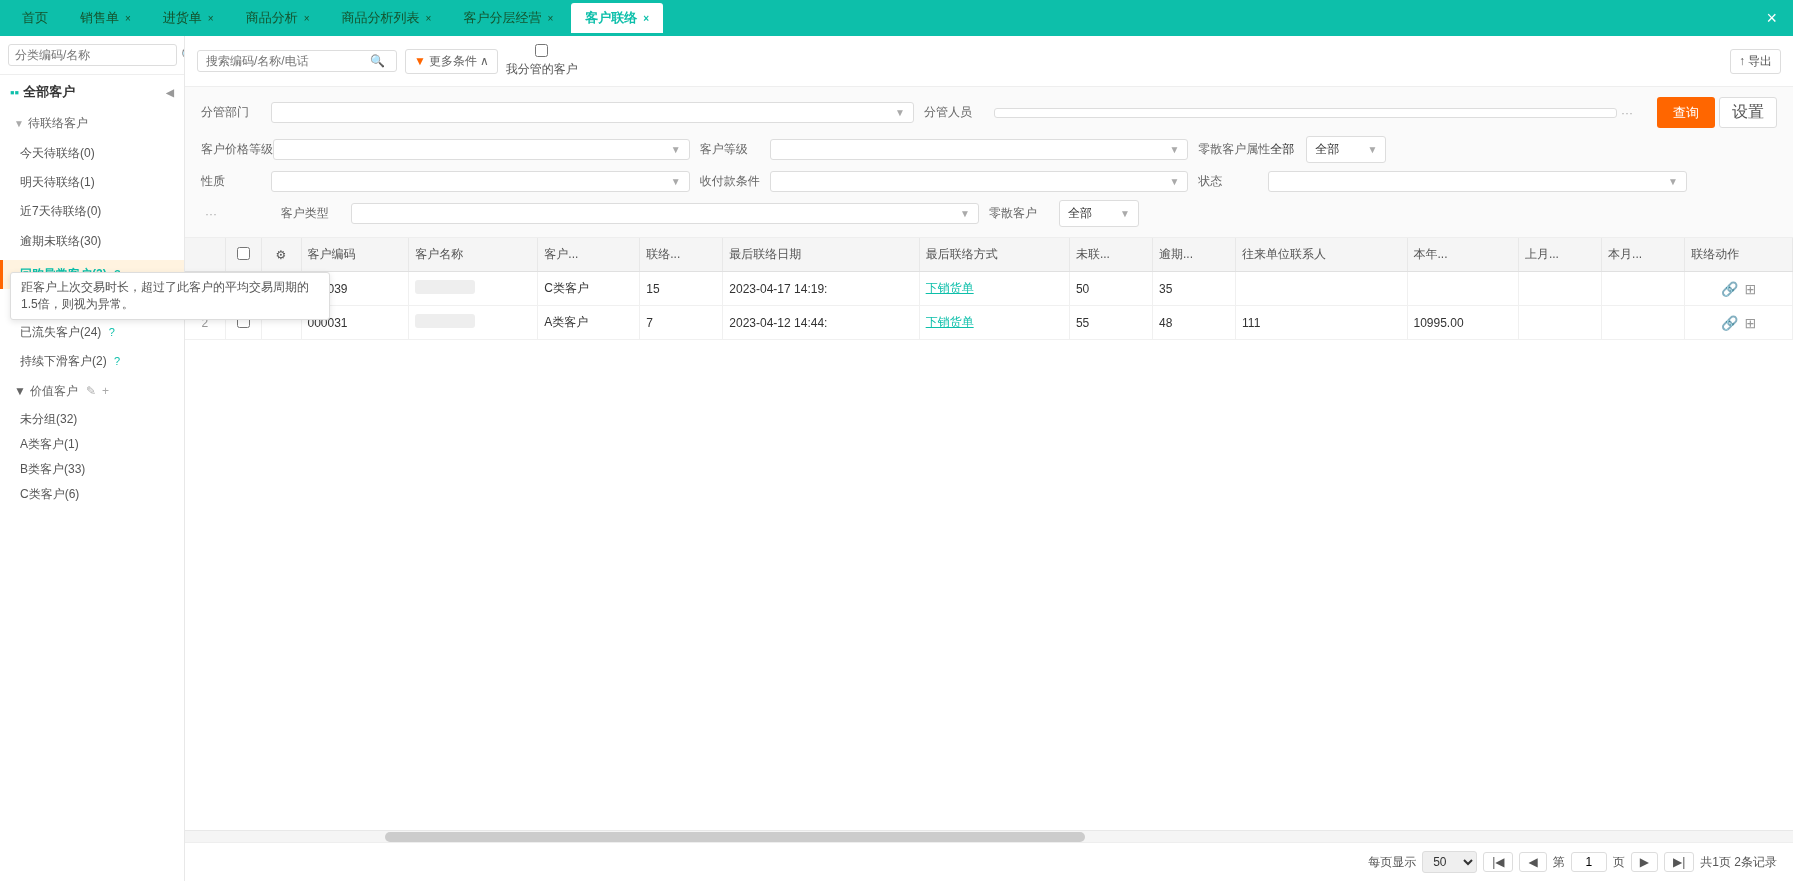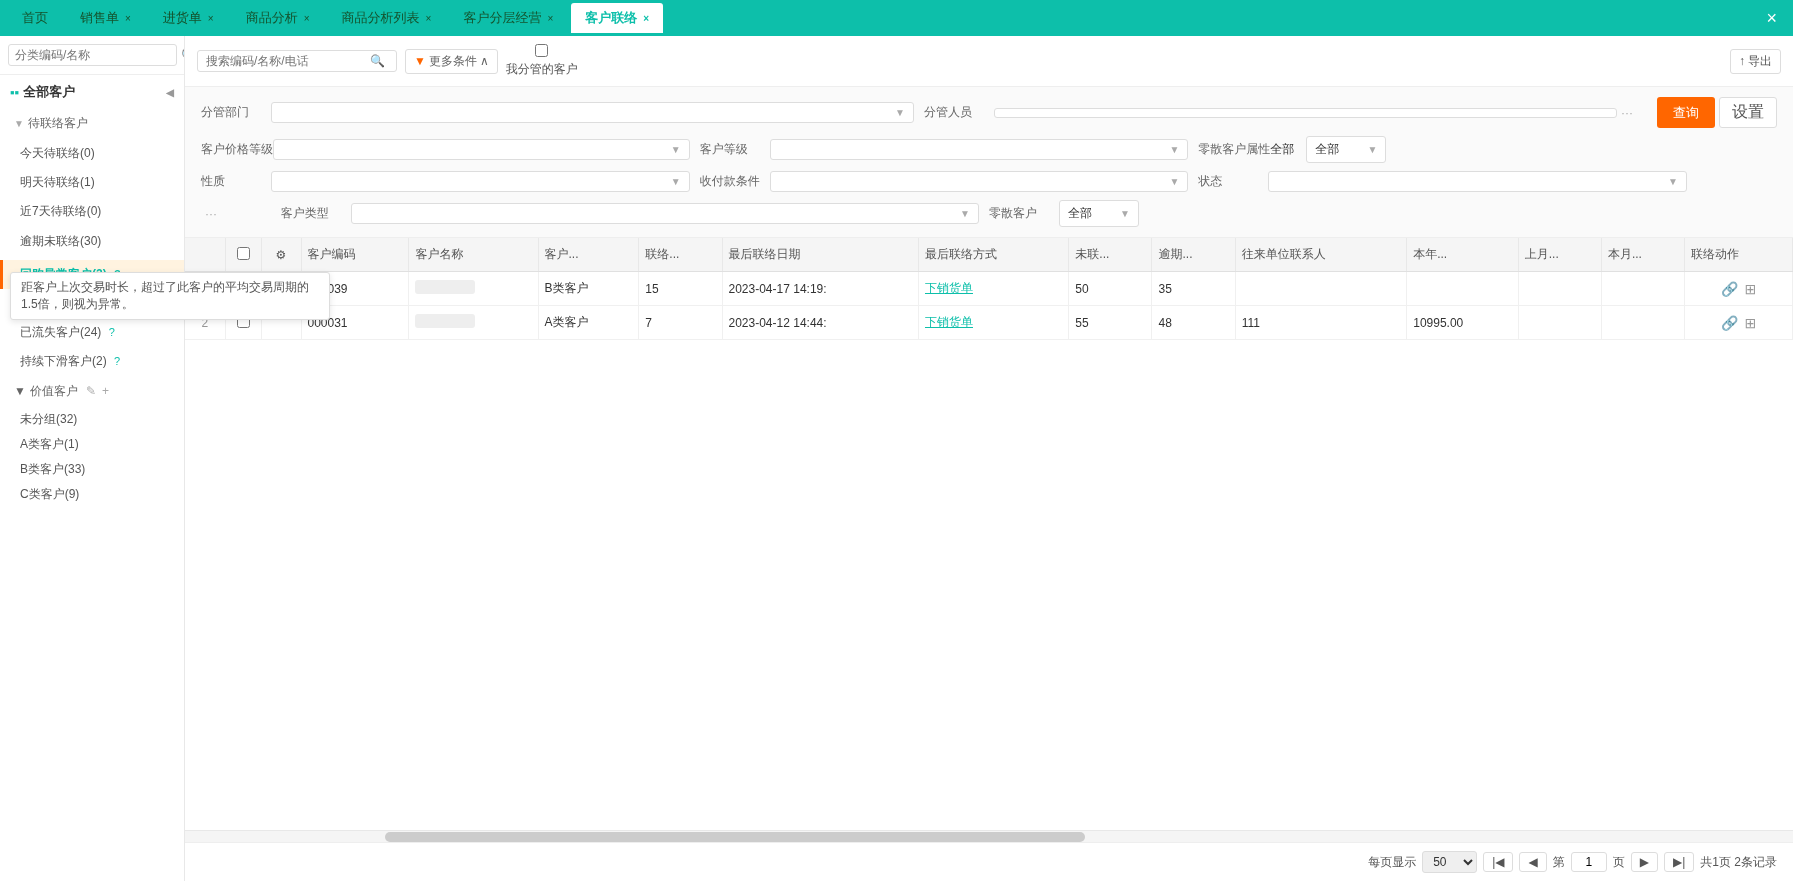--- a/index.html
+++ b/index.html
@@ -463,21 +463,21 @@
         <div class="sidebar-group-item">
           <span>未分组(32)</span>
         </div>
         <div class="sidebar-group-item">
           <span>A类客户(1)</span>
         </div>
         <div class="sidebar-group-item">
           <span>B类客户(33)</span>
         </div>
         <div class="sidebar-group-item">
-          <span>C类客户(9)</span>
+          <span>C类客户(6)</span>
         </div>
       </div>
     </div>
   </div>
 
   <div class="tooltip-box">
     <span>距客户上次交易时长，超过了此客户的平均交易周期的1.5倍，则视为异常。</span>
   </div>
 
   <div class="content-area">
@@ -656,21 +656,21 @@
           <tr>
             <td class="col-num">1</td>
             <td class="col-check">
               <input type="checkbox" style="">
             </td>
             <td class="col-gear"></td>
             <td>000039</td>
             <td>
               <span class="blurred"></span>
             </td>
-            <td>B类客户</td>
+            <td>C类客户</td>
             <td>15</td>
             <td>2023-04-17 14:19:</td>
             <td>
               <span class="link-text">下销货单</span>
             </td>
             <td>50</td>
             <td>35</td>
             <td></td>
             <td></td>
             <td></td>

